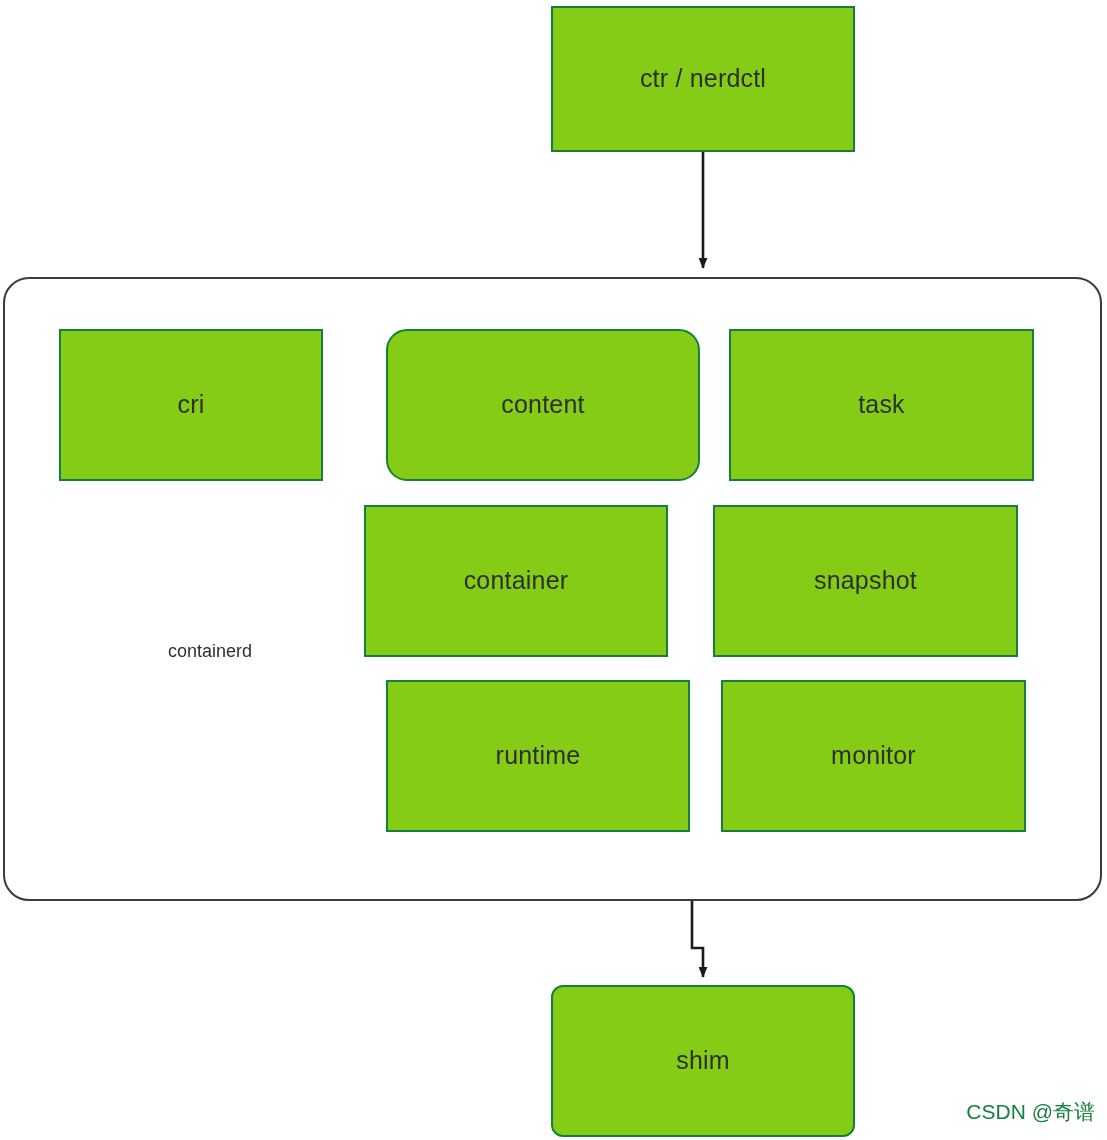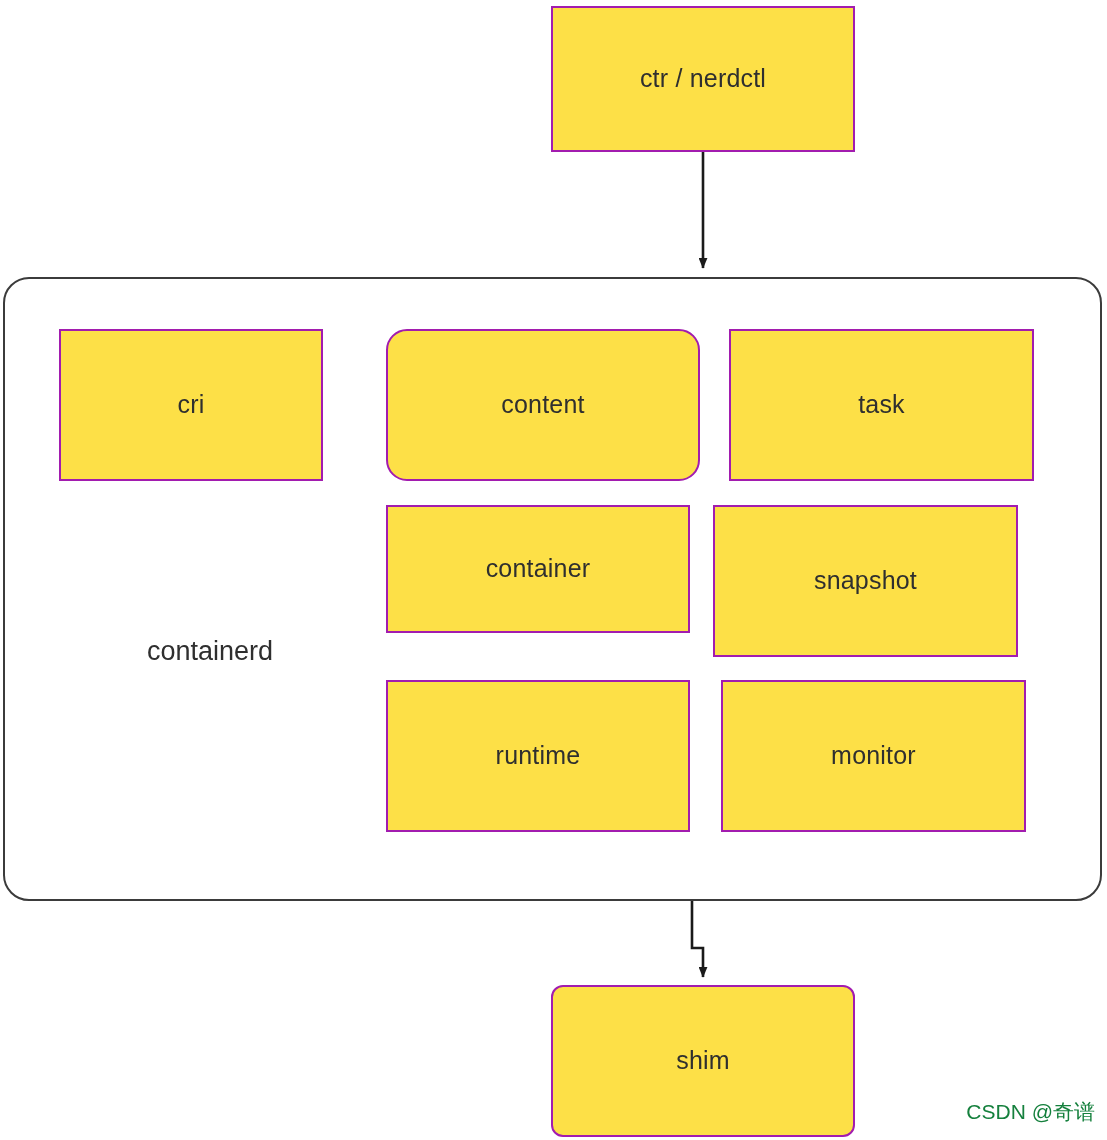--- a/index.html
+++ b/index.html
@@ -16,22 +16,22 @@
     width: 1107px;
     height: 1140px;
     background: #ffffff;
     overflow: hidden;
   }
 
   
   .node {
     position: absolute;
     box-sizing: border-box;
-    background: #fde047;
-    border: 2px solid #a21caf;
+    background: #84cc16;
+    border: 2px solid #15803d;
     display: flex;
     align-items: center;
     justify-content: center;
   }
   .node-label {
     font-size: 25px;
     line-height: 1.1;
     color: #2f2f2f;
     letter-spacing: 0.2px;
     white-space: nowrap;
@@ -40,21 +40,21 @@
   
   .group-box {
     position: absolute;
     box-sizing: border-box;
     background: #ffffff;
     border: 2px solid #3b3b3b;
     border-radius: 26px;
   }
   .group-label {
     position: absolute;
-    font-size: 27px;
+    font-size: 18px;
     color: #2f2f2f;
     white-space: nowrap;
     transform: translate(-50%, -50%);
   }
 
   
   .connectors {
     position: absolute;
     left: 0;
     top: 0;
@@ -91,21 +91,21 @@
   </div>
 
   <div class="node" style="left:386px; top:329px; width:314px; height:152px;border-radius:21px;">
     <span class="node-label">content</span>
   </div>
 
   <div class="node" style="left:713px; top:329px; width:305px; height:152px;margin-left:16px;">
     <span class="node-label">task</span>
   </div>
 
-  <div class="node" style="left:386px; top:505px; width:304px; height:128px;">
+  <div class="node" style="left:364px; top:505px; width:304px; height:152px;">
     <span class="node-label">container</span>
   </div>
 
   <div class="node" style="left:713px; top:505px; width:305px; height:152px;justify-content:center;">
     <span class="node-label">snapshot</span>
   </div>
 
   <div class="node" style="left:386px; top:680px; width:304px; height:152px;">
     <span class="node-label">runtime</span>
   </div>

